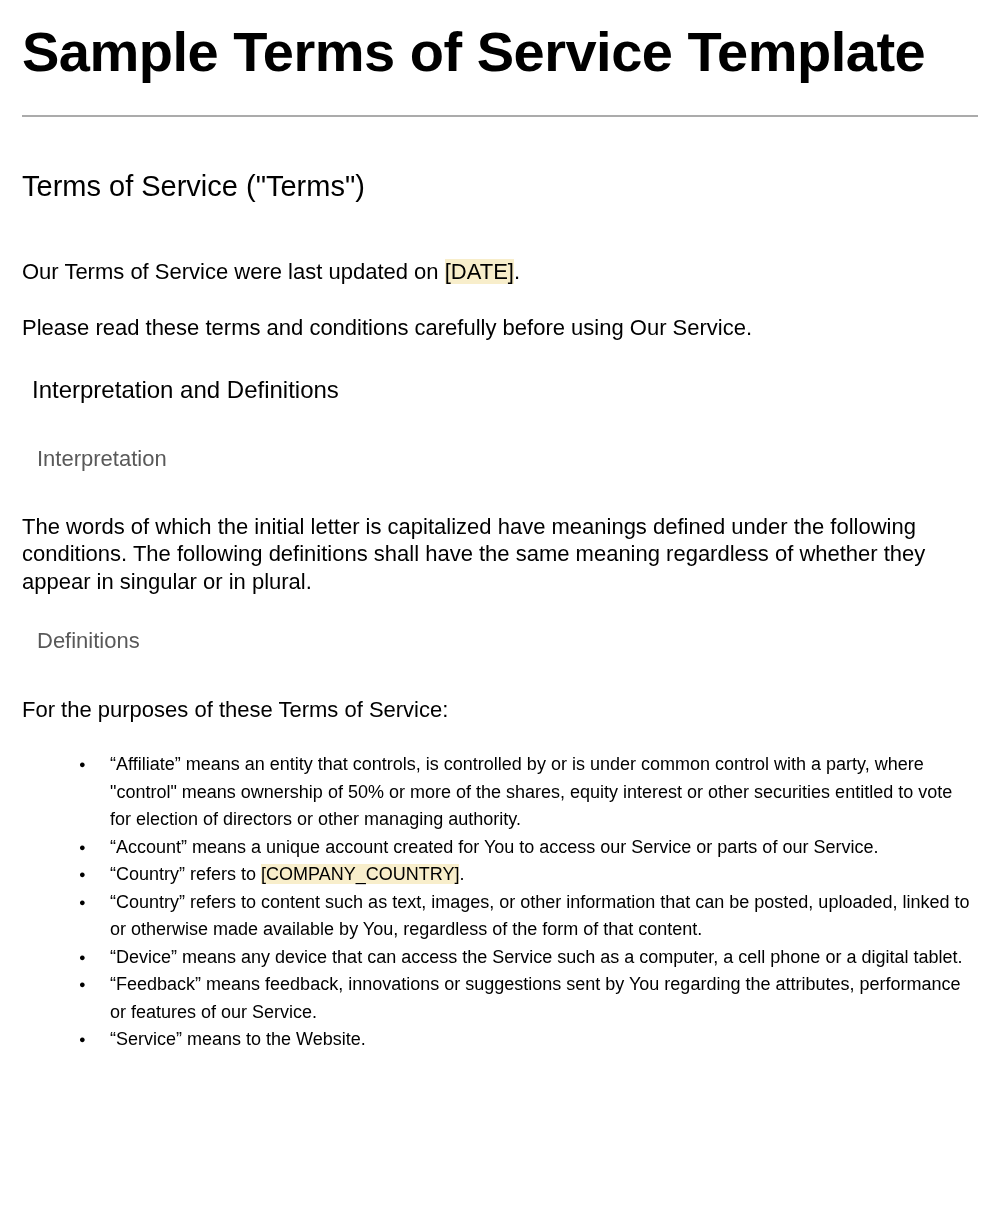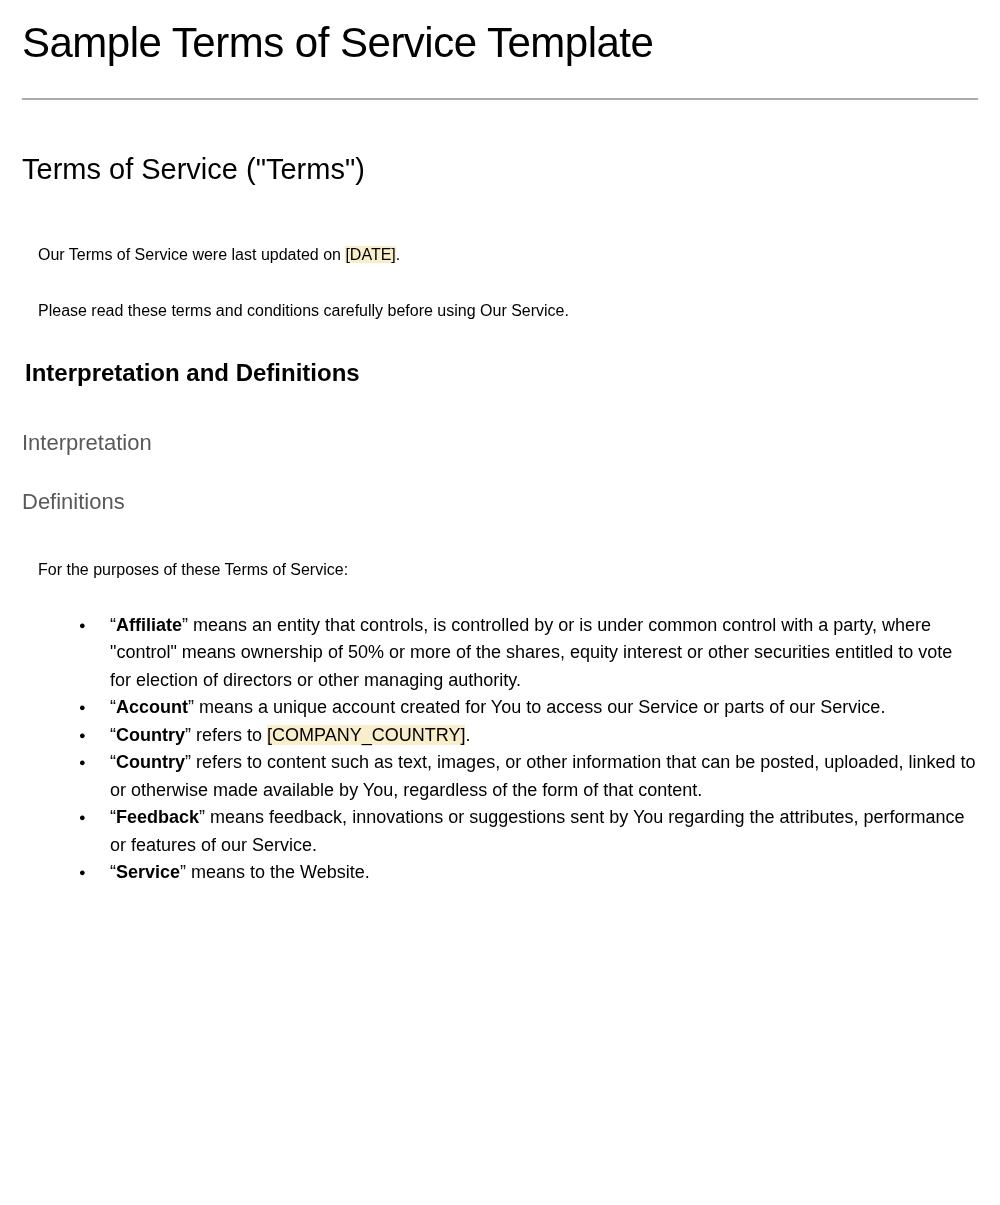--- a/index.html
+++ b/index.html
@@ -15,77 +15,77 @@
     color:var(--text);
     -webkit-font-smoothing:antialiased;
   }
   .doc{
     width:1000px;
     min-height:1205px;
     padding:10px 22px 40px 22px;
     background:#ffffff;
   }
   h1.doc-title{
-    font-size:42px;
-    font-weight:400;
+    font-size:56px;
+    font-weight:700;
     line-height:1.2;
     margin:8px 0 0 0;
     letter-spacing:-0.5px;
   }
   hr.rule{
     border:none;
     border-top:2px solid var(--divider);
     margin:30px 0 0 0;
   }
   h2.tos-heading{
     font-size:29px;
     font-weight:400;
     line-height:1.15;
     margin:53px 0 0 0;
   }
   p{
-    font-size:16px;
+    font-size:22px;
     line-height:27.5px;
-    margin:16px;
+    margin:0;
   }
   p.updated{margin-top:54px;}
   p.read-notice{margin-top:29px;}
   h3.section-heading{
     font-size:24px;
-    font-weight:700;
+    font-weight:400;
     line-height:1.2;
-    margin:34px 0 0 3px;
+    margin:34px 0 0 10px;
   }
   h4.sub-heading{
     font-size:22px;
     font-weight:400;
     color:var(--muted-heading);
     line-height:1.2;
-    margin:42px 0 0 0;
+    margin:42px 0 0 15px;
   }
   h4.sub-heading.defs{margin-top:33px;}
   p.interp-body{margin-top:40px;}
   p.defs-lead{margin-top:41px;}
   ul.defs-list{
     margin:28px 0 0 0;
     padding:0 0 0 88px;
     list-style:none;
     font-size:18px;
     line-height:27.5px;
   }
   ul.defs-list li{position:relative;}
   ul.defs-list li::before{
     content:"\25CF";
     position:absolute;
     left:-31px;
     top:0;
     font-size:11px;
     line-height:27.5px;
   }
-  .b{font-weight:700;text-align:right;}
+  .b{font-weight:400;text-align:right;}
   .hl{background:var(--highlight);}
 </style>
 </head>
 <body>
 
 <div class="doc">
 
   <h1 class="doc-title">Sample Terms of Service Template</h1>
 
   <hr class="rule">
@@ -93,27 +93,29 @@
   <h2 class="tos-heading">Terms of Service ("Terms")</h2>
 
   <p class="updated"><span>Our Terms of Service were last updated on </span><span class="hl">[DATE]</span><span>.</span></p>
 
   <p class="read-notice">Please read these terms and conditions carefully before using Our Service.</p>
 
   <h3 class="section-heading">Interpretation and Definitions</h3>
 
   <h4 class="sub-heading">Interpretation</h4>
 
+  <p class="interp-body">The words of which the initial letter is capitalized have meanings defined under the following conditions. The following definitions shall have the same meaning regardless of whether they appear in singular or in plural.</p>
 
   <h4 class="sub-heading defs">Definitions</h4>
 
   <p class="defs-lead">For the purposes of these Terms of Service:</p>
 
   <ul class="defs-list">
       <li><span>“</span><span class="b">Affiliate</span><span>” means an entity that controls, is controlled by or is under common control with a party, where "control" means ownership of 50% or more of the shares, equity interest or other securities entitled to vote for election of directors or other managing authority.</span></li>
       <li><span>“</span><span class="b">Account</span><span>” means a unique account created for You to access our Service or parts of our Service.</span></li>
       <li><span>“</span><span class="b">Country</span><span>” refers to </span><span class="hl">[COMPANY_COUNTRY]</span><span>.</span></li>
       <li><span>“</span><span class="b">Country</span><span>” refers to content such as text, images, or other information that can be posted, uploaded, linked to or otherwise made available by You, regardless of the form of that content.</span></li>
+      <li><span>“</span><span class="b">Device</span><span>” means any device that can access the Service such as a computer, a cell phone or a digital tablet.</span></li>
       <li><span>“</span><span class="b">Feedback</span><span>” means feedback, innovations or suggestions sent by You regarding the attributes, performance or features of our Service.</span></li>
       <li><span>“</span><span class="b">Service</span><span>” means to the Website.</span></li>
     </ul>
 
 </div>
 
 </body></html>

